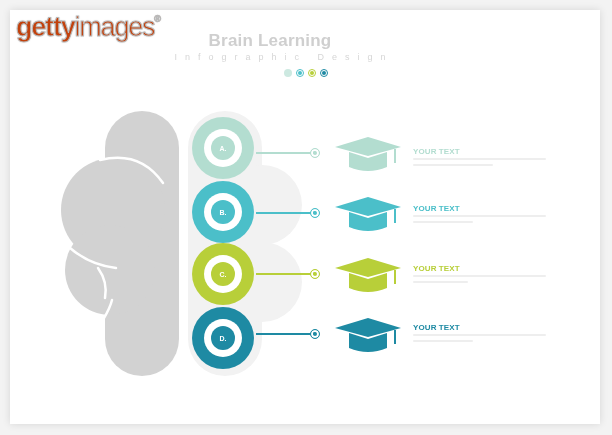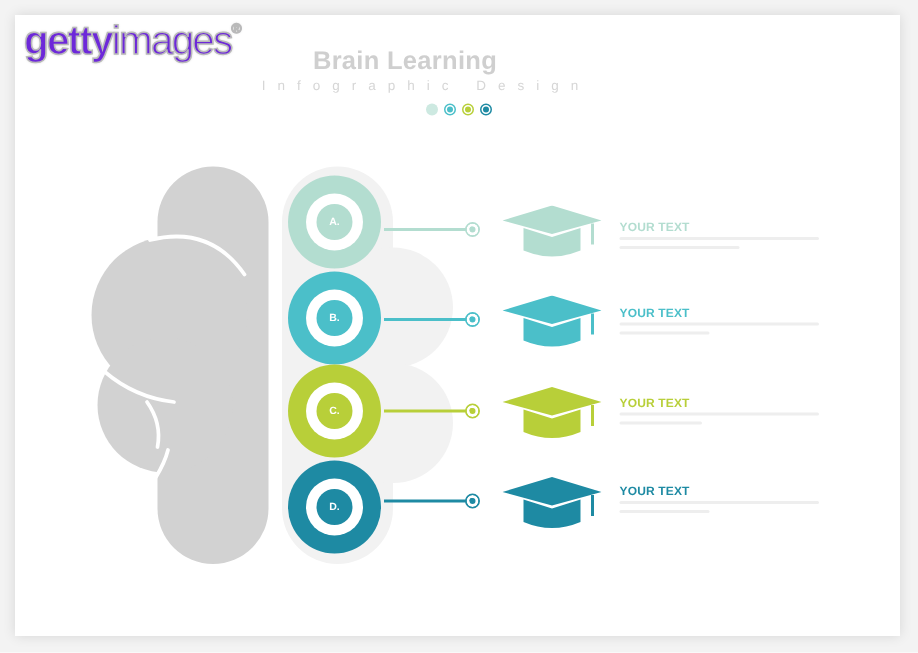--- a/index.html
+++ b/index.html
@@ -11,21 +11,21 @@
   }
   .card {
     position: absolute; left: 10px; top: 10px; width: 590px; height: 414px;
     background: #ffffff;
     box-shadow: 0 0 8px rgba(0,0,0,0.12);
   }
   .watermark {
     position: absolute; left: 16px; top: 12px;
     font-family: "Liberation Sans", sans-serif;
     font-size: 27px; letter-spacing: -1.2px;
-    color: #6d28d9;
+    color: #c2410c;
     -webkit-text-stroke: 1px #b9b9b9;
     text-shadow: 0 0 2px rgba(0,0,0,0.25);
   }
   .watermark .bold { font-weight: bold; }
   .watermark sup { font-size: 9px; vertical-align: top; position: relative; top: 2px; }
   .title {
     position: absolute; left: 0; width: 540px; top: 31px; text-align: center;
     font-size: 17px; font-weight: bold; color: #cfcfcf; letter-spacing: 0.2px;
   }
   .subtitle {

